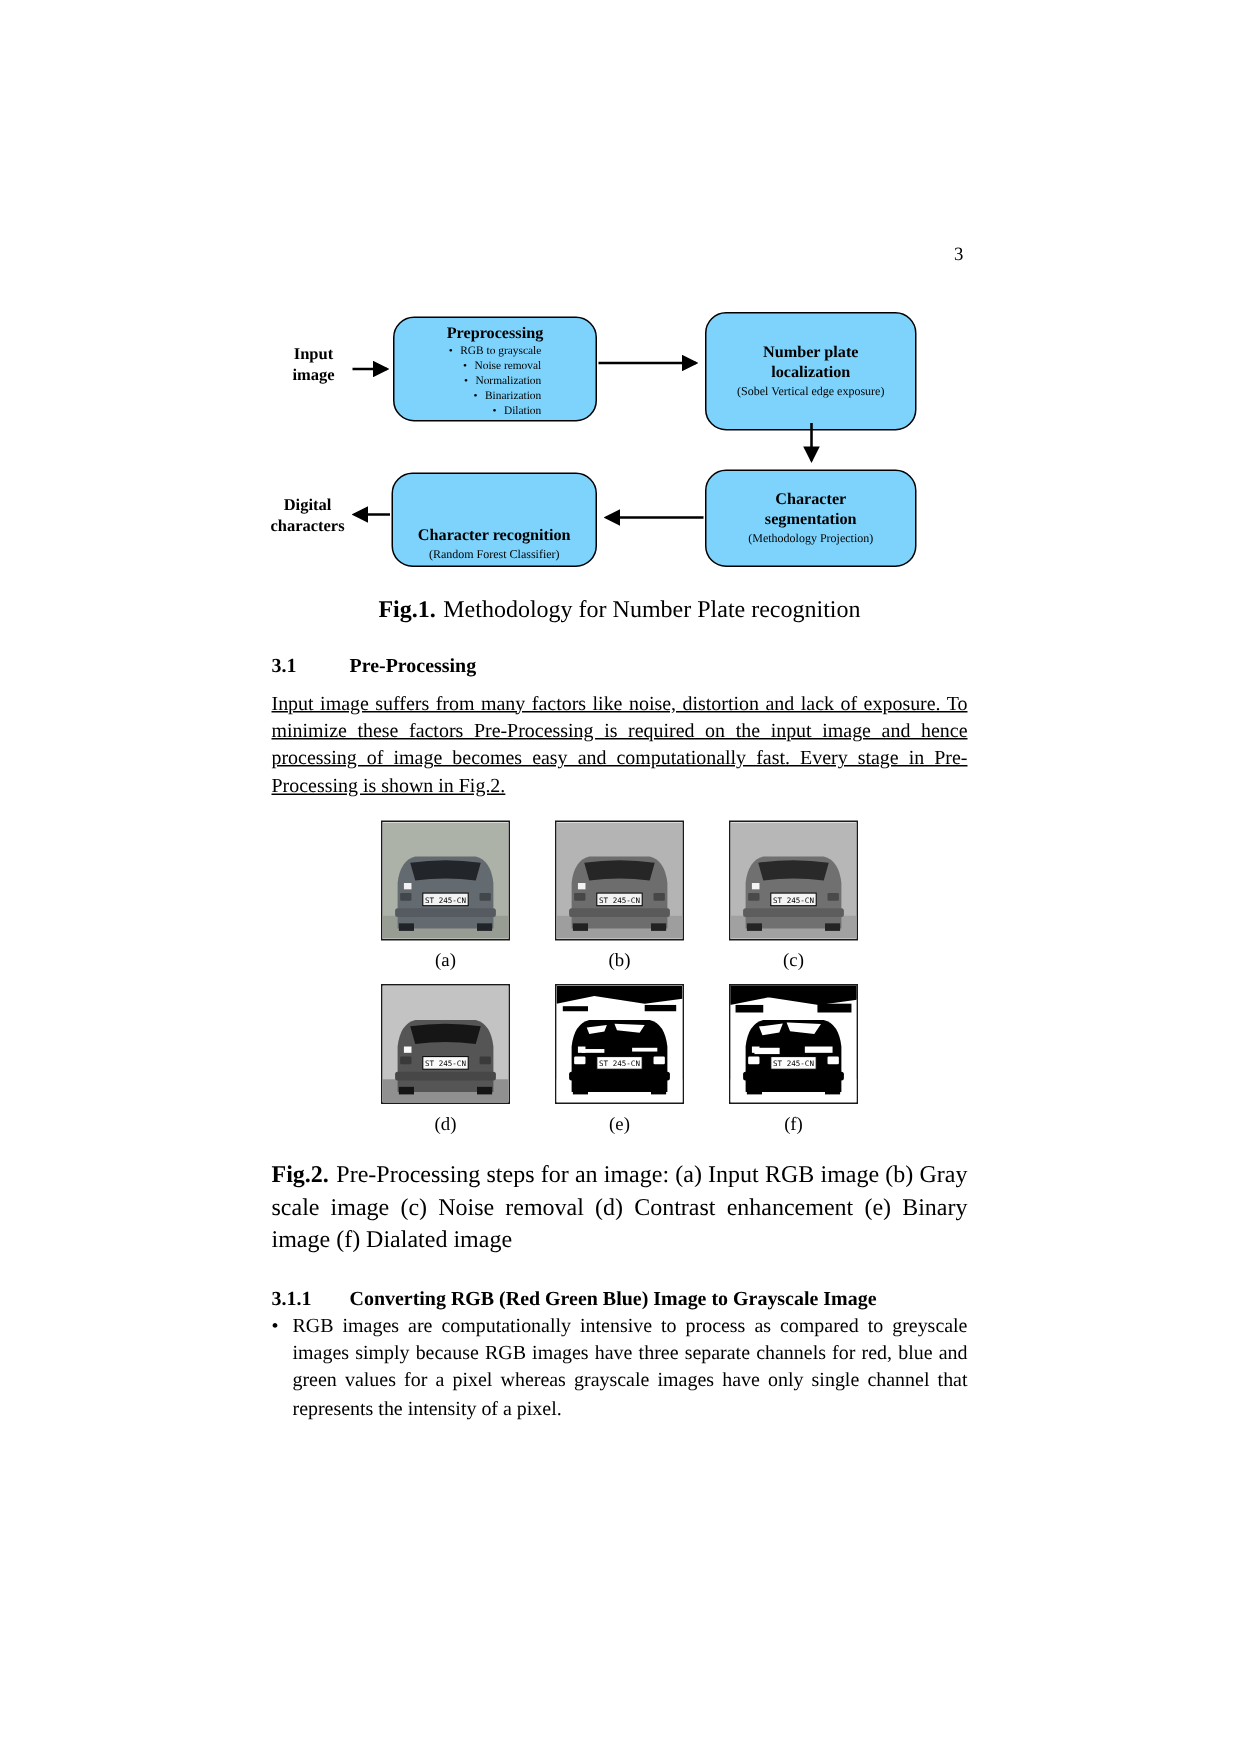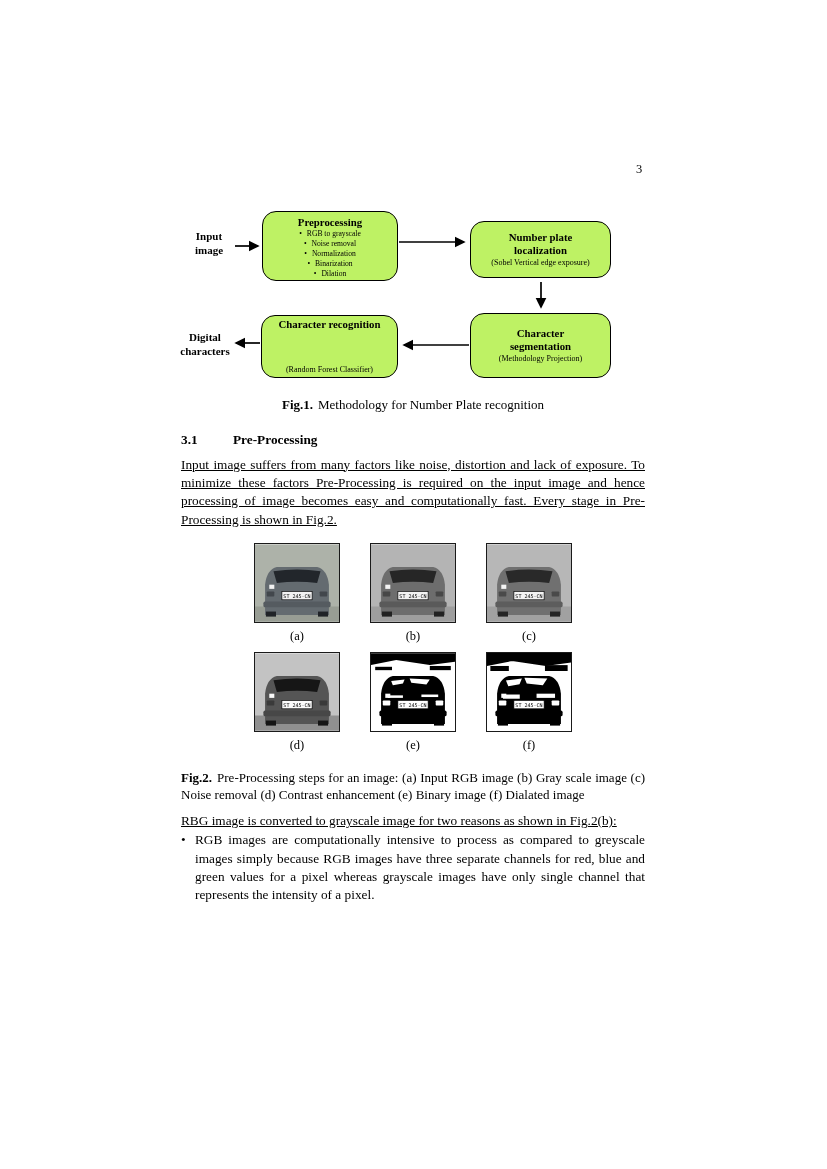--- a/index.html
+++ b/index.html
@@ -7,40 +7,40 @@
   body { font-family:"Liberation Serif", serif; color:#000; }
   .page {
     position:relative; width:827px; height:1169px; margin:0 auto;
     background:#ffffff; overflow:hidden;
   }
   .page-number { position:absolute; top:162px; left:636px; font-size:12.5px; }
 
   
   .fc-box {
     position:absolute; border:1px solid #000; border-radius:14px;
-    background:#bef264; text-align:center;
+    background:#7dd3fc; text-align:center;
   }
   .fc-title { font-weight:bold; font-size:10.8px; line-height:1.15; }
   .fc-sub { font-size:8px; line-height:1.2; margin-top:2px; }
   #box-pre { left:262px; top:211px; width:136px; height:70px; padding-top:4px; }
-  #box-pre ul { list-style:none; display:inline-block; text-align:center; margin-top:1px; }
+  #box-pre ul { list-style:none; display:inline-block; text-align:right; margin-top:1px; }
   #box-pre li { font-size:7.6px; line-height:1.3; }
   #box-pre li::before { content:"\2022"; margin-right:5px; }
-  #box-loc { left:470px; top:221px; width:141px; height:57px; display:flex; flex-direction:column; justify-content:center; padding:2px 14px; }
+  #box-loc { left:470px; top:208px; width:141px; height:79px; display:flex; flex-direction:column; justify-content:center; padding:2px 14px; }
   #box-seg { left:470px; top:313px; width:141px; height:65px; display:flex; flex-direction:column; justify-content:center; padding:2px 16px; }
-  #box-rec { left:261px; top:315px; width:137px; height:63px; display:flex; flex-direction:column; justify-content:space-between; padding:2px 8px; }
+  #box-rec { left:261px; top:315px; width:137px; height:63px; display:flex; flex-direction:column; justify-content:flex-end; padding:2px 8px; }
   .fc-label { position:absolute; font-weight:bold; font-size:11px; line-height:1.25; text-align:center; }
   #lbl-input { left:185px; top:230px; width:48px; }
   #lbl-output { left:176px; top:331px; width:58px; }
   .fc-arrows { position:absolute; left:0; top:0; width:827px; height:1169px; pointer-events:none; }
   .fc-arrows line { stroke:#000; stroke-width:1.7; }
 
   
   .content { position:absolute; left:181px; top:396px; width:464px; }
-  .fig-caption { font-size:13px; line-height:1.35; }
+  .fig-caption { font-size:16px; line-height:1.35; }
   .fig-caption.center { text-align:center; }
   .fig-caption.justify { text-align:justify; }
   .cap-label { font-weight:bold; margin-right:5px; }
   .sec-heading { display:flex; font-weight:bold; font-size:13.3px; }
   .sec-heading .sec-num { width:52px; flex:0 0 52px; }
   .h1-gap { margin-top:18px; }
   .body-par { font-size:13.3px; line-height:1.38; text-align:justify; margin-top:8px;text-decoration:underline; }
   .bullet { display:flex; font-size:13.3px; line-height:1.38; margin-top:1px; }
   .bullet-marker { flex:0 0 14px; }
   .bullet-text { flex:1; text-align:justify; }
@@ -317,22 +317,25 @@
     <div class="label-row">
       <span>(d)</span>
       <span>(e)</span>
       <span>(f)</span>
     </div>
 
     <div class="fig-caption justify" style="margin-top:16px;">
       <span class="cap-label">Fig.2.</span><span>Pre-Processing steps for an image: (a) Input RGB image (b) Gray scale image (c) Noise removal (d) Contrast enhancement (e) Binary image (f) Dialated image</span>
     </div>
 
-
-    <p class="body-par">RBG image is converted to grayscale image for two reasons as shown in Fig.2(b):</p>
+    <div class="sec-heading" style="margin-top:20px;">
+      <span class="sec-num">3.1.1</span>
+      <span>Converting RGB (Red Green Blue) Image to Grayscale Image</span>
+    </div>
+
 
     <div class="bullet">
       <span class="bullet-marker">•</span>
       <span class="bullet-text">RGB images are computationally intensive to process as compared to greyscale images simply because RGB images have three separate channels for red, blue and green values for a pixel whereas grayscale images have only single channel that represents the intensity of a pixel.</span>
     </div>
 
   </div>
 </div>
 
 </body></html>

